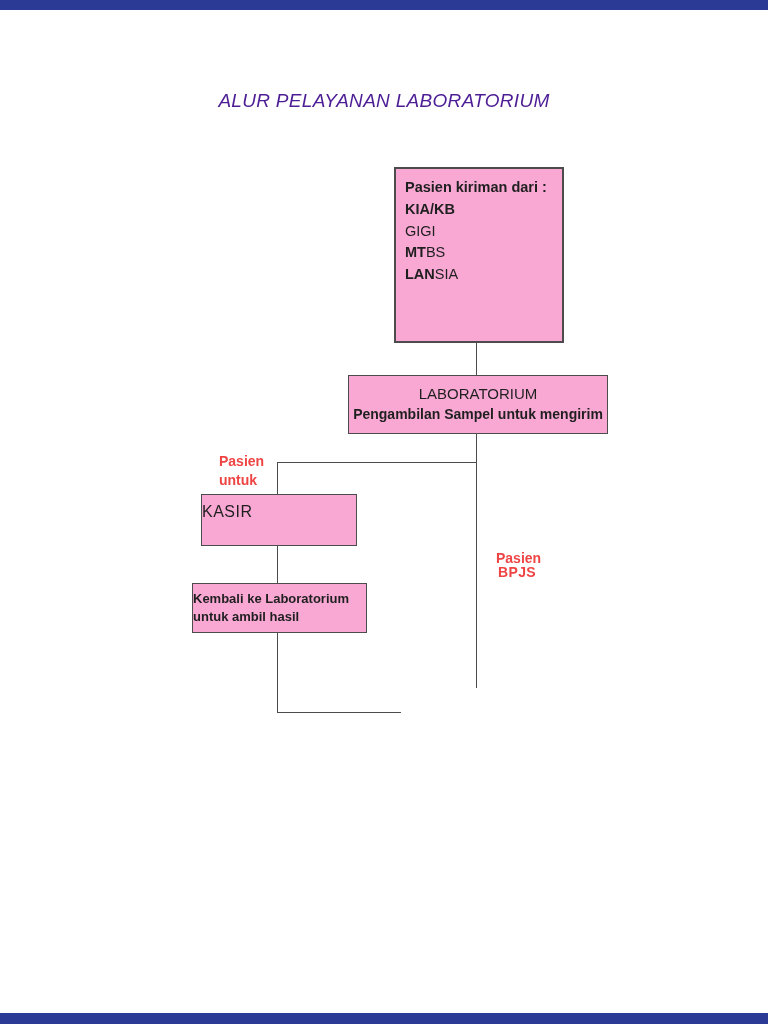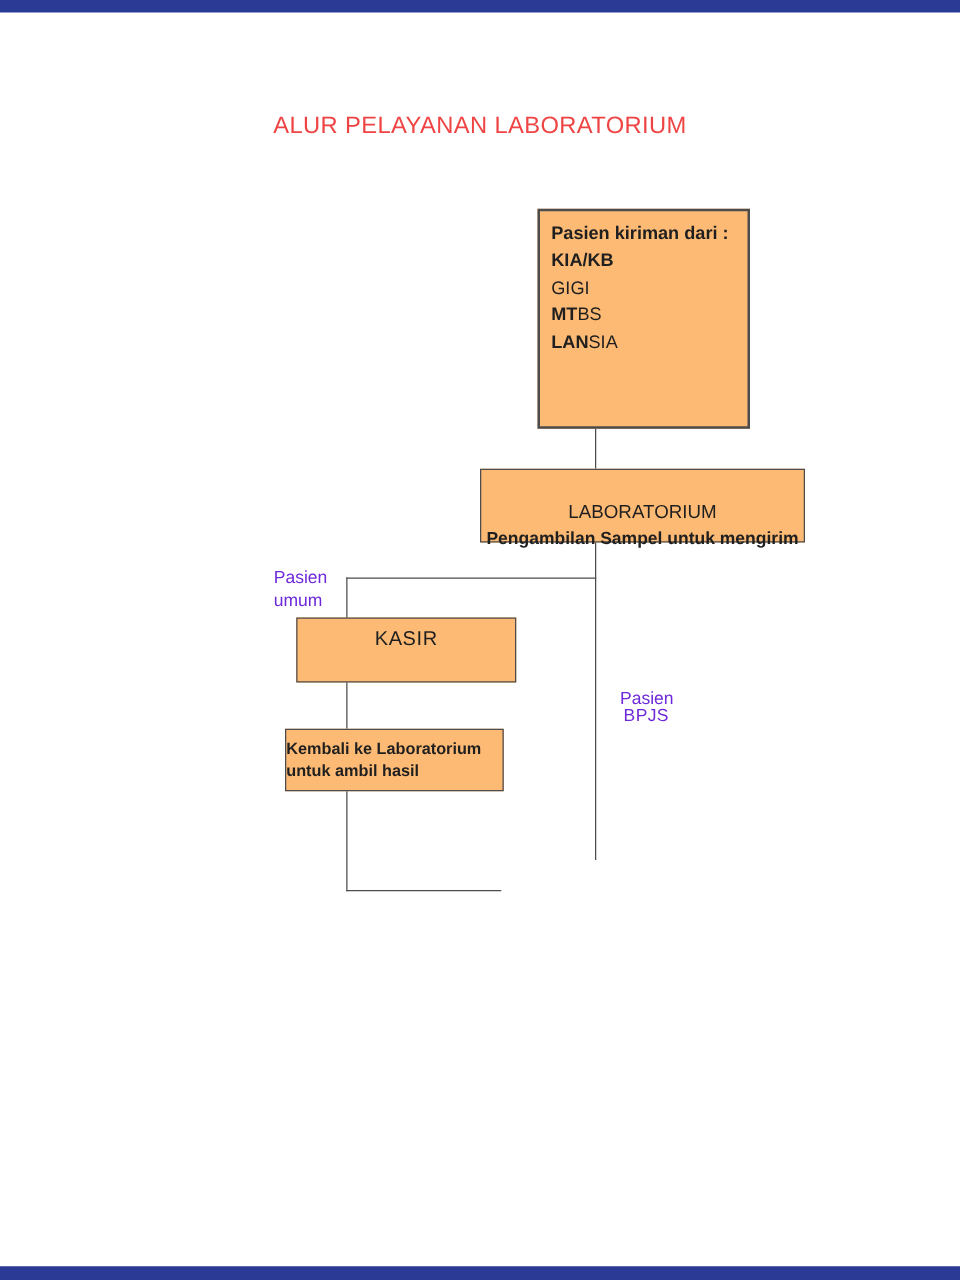--- a/index.html
+++ b/index.html
@@ -11,39 +11,39 @@
   *{box-sizing:border-box;margin:0;padding:0;}
   html,body{width:768px;height:1024px;background:#ffffff;overflow:hidden;
     font-family:"Liberation Sans", sans-serif;color:var(--text);}
   #page{position:relative;width:768px;height:1024px;background:#ffffff;}
 
   .edge-bar{position:absolute;left:0;width:768px;background:var(--edge_bar);}
   #edge-top{top:0;height:10px;}
   #edge-bottom{top:1013px;height:11px;}
 
   #title{position:absolute;left:0;right:0;top:90px;text-align:center;
-    font-size:19px;font-weight:400;letter-spacing:0.3px;color:#ef4444;}
+    font-size:19px;font-weight:400;letter-spacing:0.3px;color:#4c1d95;font-style:italic;}
 
-  .fbox{position:absolute;border:1.5px solid var(--border);background:#fdba74;margin-left:36px;}
+  .fbox{position:absolute;border:1.5px solid var(--border);background:#f9a8d4;}
 
   
   #box-referral{left:394px;top:167px;width:170px;height:176px;border-width:2px;
     padding:8px 4px 0 9px;font-size:14.5px;line-height:21.8px;}
   .ref-line{white-space:nowrap;}
   .seg-b{font-weight:700;}
   .seg-r{font-weight:400;}
 
   
   #box-lab{left:348px;top:375px;width:260px;height:59px;text-align:center;
-    padding-top:24px;}
+    padding-top:8px;}
   #box-lab .l1{font-size:15px;font-weight:400;line-height:20px;}
   #box-lab .l2{font-size:14px;font-weight:700;line-height:20px;}
 
   
-  #box-kasir{left:201px;top:494px;width:176px;height:52px;text-align:center;
+  #box-kasir{left:201px;top:494px;width:156px;height:52px;text-align:left;
     padding-top:8px;font-size:16px;font-weight:400;letter-spacing:0.5px;}
 
   
   #box-returnlab{left:192px;top:583px;width:175px;height:50px;
     padding-top:6px;font-size:13px;font-weight:700;line-height:18px;}
 
   
   #box-returnroom{left:400px;top:687px;width:153px;height:51px;text-align:center;
     padding-top:7px;font-size:13px;font-weight:700;line-height:18px;}
 
@@ -51,21 +51,21 @@
   .v{width:1.5px;}
   .h{height:1.5px;}
   #conn-referral-to-lab{left:475.5px;top:343px;height:32px;}
   #conn-lab-trunk{left:475.5px;top:434px;height:254px;}
   #conn-branch-left{left:276.5px;top:461.5px;width:200px;}
   #conn-to-kasir{left:276.5px;top:461.5px;height:33px;}
   #conn-kasir-to-returnlab{left:276.5px;top:546px;height:37px;}
   #conn-returnlab-down{left:276.5px;top:633px;height:80px;}
   #conn-to-returnroom{left:276.5px;top:711.5px;width:124px;}
 
-  .branch-label{position:absolute;font-weight:400;color:#6d28d9;}
+  .branch-label{position:absolute;font-weight:700;color:#ef4444;}
   #label-pasien-umum{left:219px;top:452px;font-size:14px;line-height:18.5px;}
   #label-pasien-bpjs{left:496px;top:550px;width:42px;text-align:center;}
   #label-pasien-bpjs .bl1{font-size:14px;line-height:17px;}
   #label-pasien-bpjs .bl2{font-size:14px;line-height:11px;letter-spacing:0.3px;}
 </style>
 </head>
 <body>
 
 <div id="page">
 
@@ -88,21 +88,21 @@
     <div class="l2">Pengambilan Sampel untuk mengirim</div>
   </div>
 
   <div id="conn-lab-trunk" class="connector v"></div>
 
   <div id="conn-branch-left" class="connector h"></div>
   <div id="conn-to-kasir" class="connector v"></div>
 
   <div id="label-pasien-umum" class="branch-label">
     <div>Pasien</div>
-    <div>umum</div>
+    <div>untuk</div>
   </div>
 
   <div id="label-pasien-bpjs" class="branch-label">
     <div class="bl1">Pasien</div>
     <div class="bl2">BPJS</div>
   </div>
 
   <div id="box-kasir" class="fbox">KASIR</div>
 
   <div id="conn-kasir-to-returnlab" class="connector v"></div>

